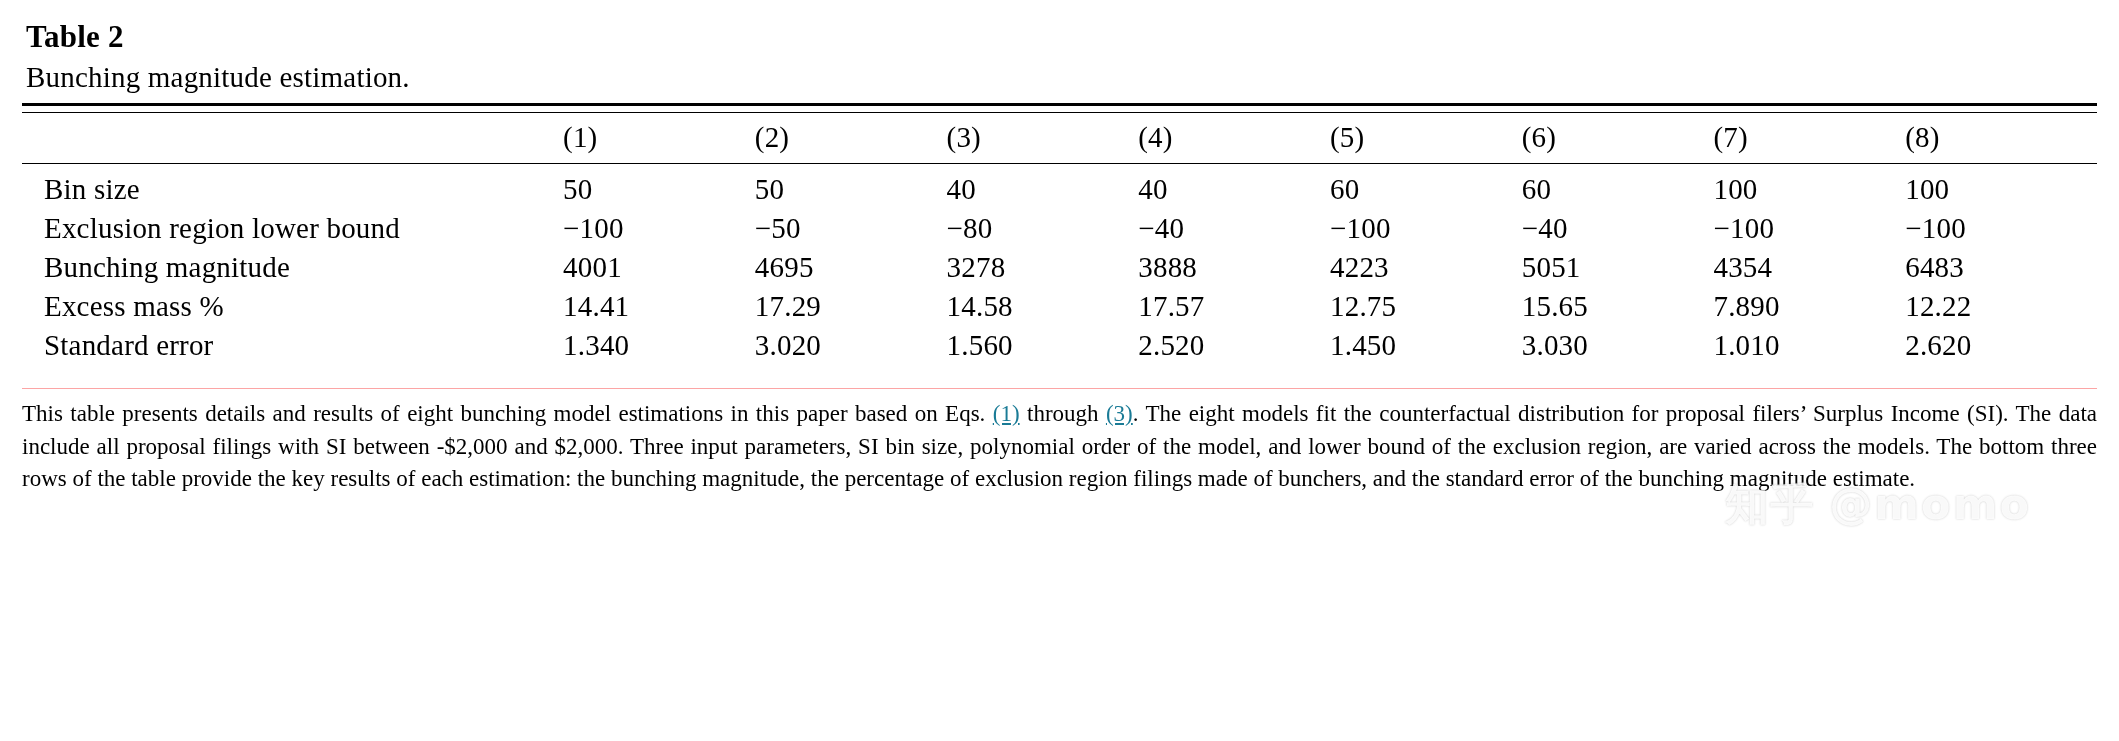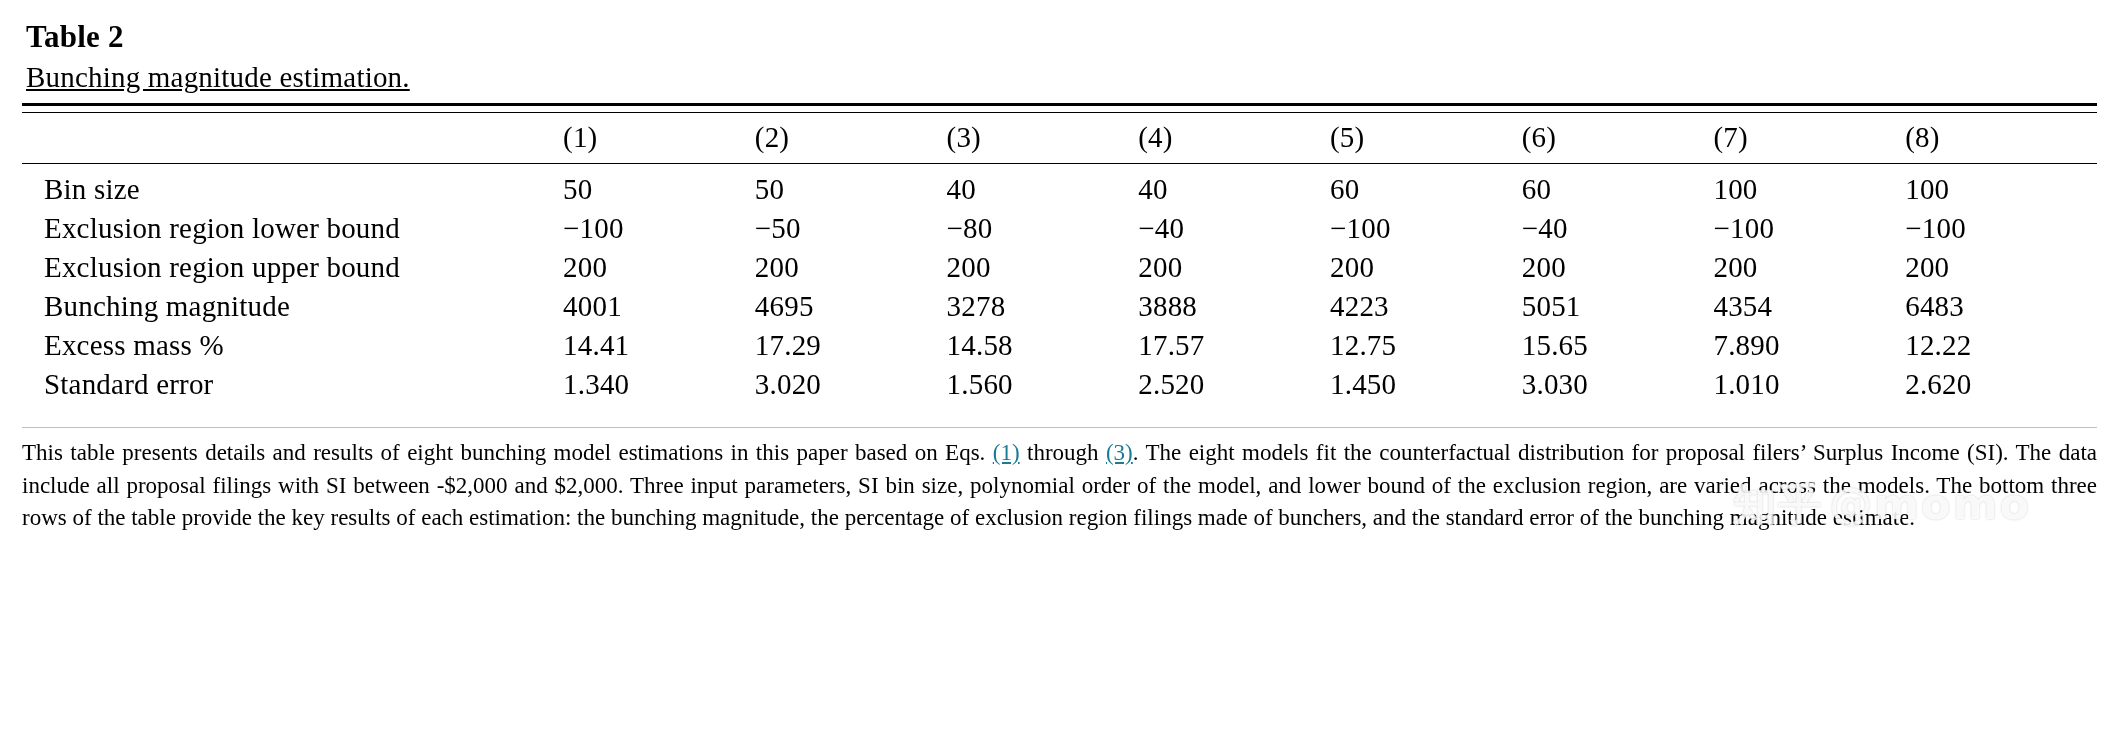--- a/index.html
+++ b/index.html
@@ -27,21 +27,20 @@
     font-weight: bold;
     line-height: 1.25;
     letter-spacing: .2px;
     margin: 0 0 2px 4px;
   }
   .tbl-caption {
     font-size: 29px;
     line-height: 1.25;
     margin: 0 0 8px 4px;
     letter-spacing: .2px;
-    text-decoration: underline;
   }
   table.main {
     width: 100%;
     border-collapse: collapse;
     table-layout: fixed;
     font-size: 29px;
   }
   table.main thead tr.head-row th {
     font-weight: normal;
     text-align: left;
@@ -91,21 +90,21 @@
     font-weight: bold;
     color: rgba(255,255,255,0.88);
     text-shadow: 0 0 2px rgba(150,150,150,0.55);
     letter-spacing: 2px;
     pointer-events: none;
     font-family: "DejaVu Sans", sans-serif;
     opacity: .95;
   }
   .watermark .zh {
     display: inline-block;
-    margin-right: 6px;
+    margin-right: 14px;
     font-family: Liberation Mono, monospace;
   }
 </style>
 </head>
 <body>
 
 <div class="page">
 
   <div class="tbl-number">Table 2</div>
   <div class="tbl-caption">Bunching magnitude estimation.</div>
@@ -155,31 +154,20 @@
         <td>−100</td>
         <td>−50</td>
         <td>−80</td>
         <td>−40</td>
         <td>−100</td>
         <td>−40</td>
         <td>−100</td>
         <td>−100</td>
       </tr>
       <tr>
-        <td class="col-label">Exclusion region upper bound</td>
-        <td>200</td>
-        <td>200</td>
-        <td>200</td>
-        <td>200</td>
-        <td>200</td>
-        <td>200</td>
-        <td>200</td>
-        <td>200</td>
-      </tr>
-      <tr>
         <td class="col-label">Bunching magnitude</td>
         <td>4001</td>
         <td>4695</td>
         <td>3278</td>
         <td>3888</td>
         <td>4223</td>
         <td>5051</td>
         <td>4354</td>
         <td>6483</td>
       </tr>

